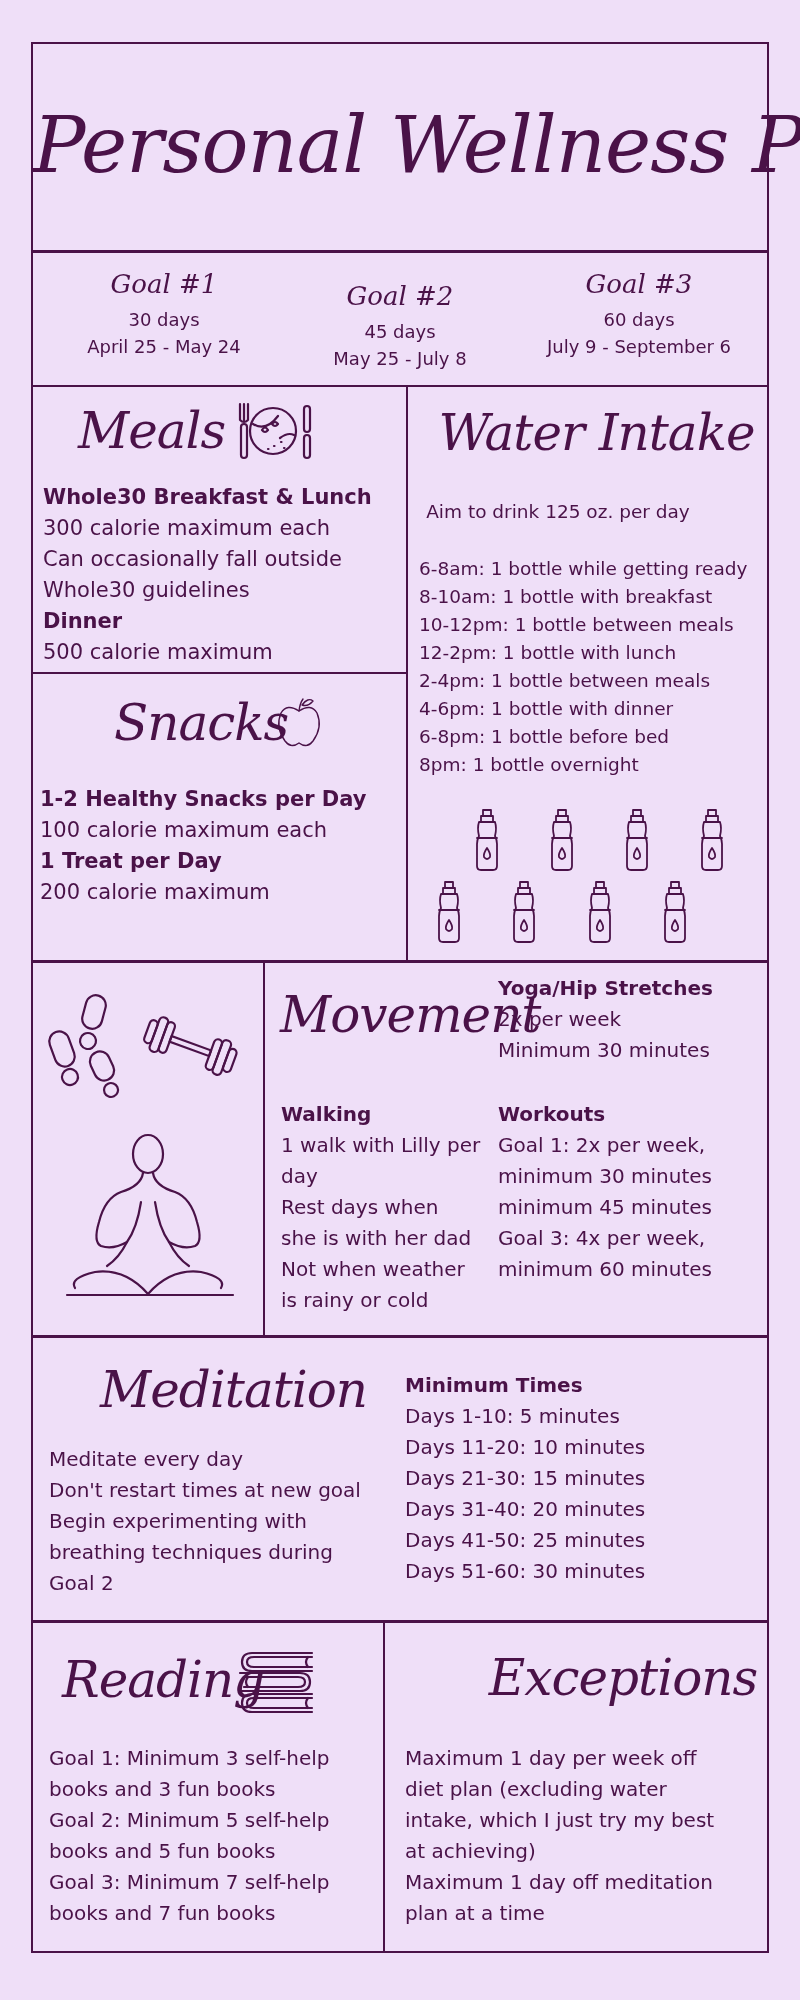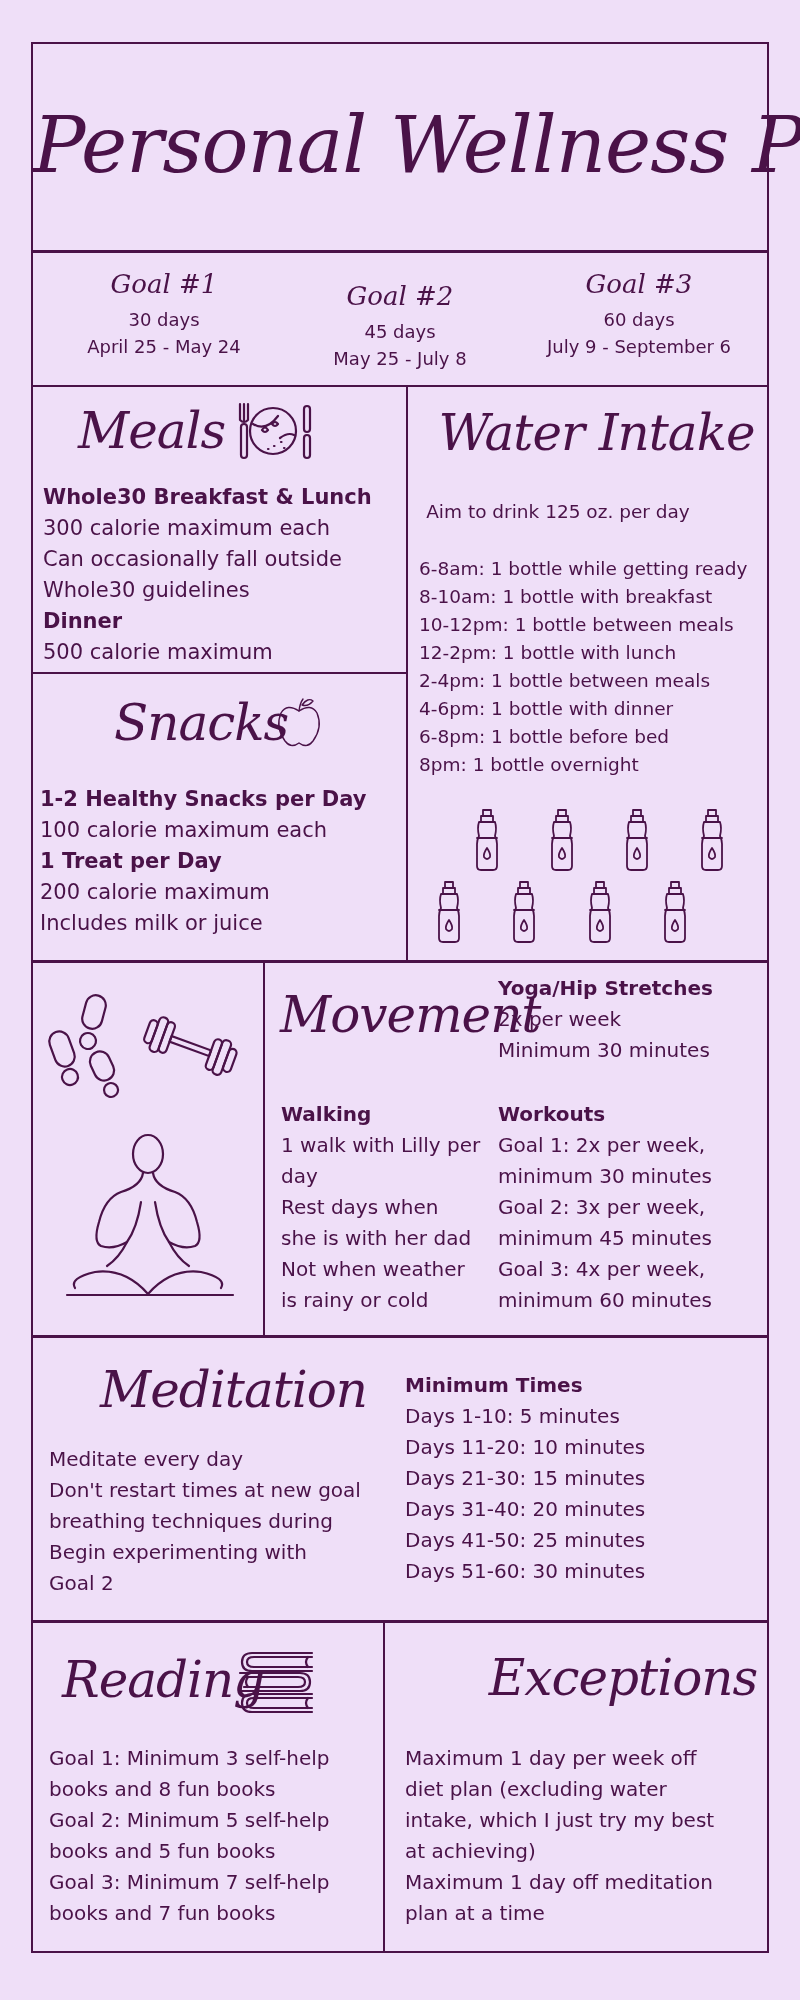--- a/index.html
+++ b/index.html
@@ -82,21 +82,20 @@
 <svg style="left:275px;top:697px;" width="48" height="52" viewBox="0 0 48 52">
   <path d="M24 14 Q12 6 6 16 Q0 30 10 44 Q16 52 24 46 Q32 52 38 44 Q48 30 42 16 Q36 6 24 14 Z" style="stroke-width:1.4"></path>
   <path d="M24 14 Q25 6 28 2" style="stroke-width:1.4"></path>
   <path d="M27 8 Q33 0 38 4 Q33 10 27 8 Z" style="stroke-width:1.4"></path>
 </svg>
 <div class="txt" style="left:40px;top:784px;">
   <div class="b">1-2 Healthy Snacks per Day</div>
   <div>100 calorie maximum each</div>
   <div class="b">1 Treat per Day</div>
   <div>200 calorie maximum</div>
-  <div>Includes milk or juice</div>
 </div>
 
 <div class="script" style="left:408px;top:396px;width:377px;text-align:center;font-size:50px;line-height:75px;">Water Intake</div>
 <div class="txt center" style="left:408px;top:497px;width:300px;font-size:18.5px;line-height:30px;">Aim to drink 125 oz. per day</div>
 <div class="txt water-list" style="left:419px;top:555px;">
   <div>6-8am: 1 bottle while getting ready</div>
   <div>8-10am: 1 bottle with breakfast</div>
   <div>10-12pm: 1 bottle between meals</div>
   <div>12-2pm: 1 bottle with lunch</div>
   <div>2-4pm: 1 bottle between meals</div>
@@ -177,32 +176,31 @@
   <div>day</div>
   <div>Rest days when</div>
   <div>she is with her dad</div>
   <div>Not when weather</div>
   <div>is rainy or cold</div>
 </div>
 <div class="txt narrow" style="left:498px;top:1099px;">
   <div class="b">Workouts</div>
   <div>Goal 1: 2x per week,</div>
   <div>minimum 30 minutes</div>
-  <div>Goal 2: 3x per week,</div>
   <div>minimum 45 minutes</div>
   <div>Goal 3: 4x per week,</div>
   <div>minimum 60 minutes</div>
 </div>
 
 <div class="script" style="left:100px;top:1350px;font-size:50px;line-height:80px;">Meditation</div>
 <div class="txt narrow" style="left:49px;top:1444px;">
   <div>Meditate every day</div>
   <div>Don't restart times at new goal</div>
+  <div>Begin experimenting with</div>
   <div>breathing techniques during</div>
-  <div>Begin experimenting with</div>
   <div>Goal 2</div>
 </div>
 <div class="txt narrow" style="left:405px;top:1370px;">
   <div class="b">Minimum Times</div>
   <div>Days 1-10: 5 minutes</div>
   <div>Days 11-20: 10 minutes</div>
   <div>Days 21-30: 15 minutes</div>
   <div>Days 31-40: 20 minutes</div>
   <div>Days 41-50: 25 minutes</div>
   <div>Days 51-60: 30 minutes</div>
@@ -211,21 +209,21 @@
 <div class="script" style="left:62px;top:1640px;font-size:50px;line-height:80px;">Reading</div>
 <svg style="left:238px;top:1651px;" width="76" height="64" viewBox="0 0 76 64">
   <g style="stroke-width:2">
     <path d="M74 2 H14 Q4 2 4 11 Q4 20 14 20 H74 M74 6 H16 Q9 6 9 11 Q9 16 16 16 H74 M70 6 Q66 11 70 16"></path>
     <path d="M2 22 H62 Q72 22 72 31 Q72 40 62 40 H2 M6 26 H60 Q67 26 67 31 Q67 36 60 36 H6 M10 26 Q6 31 10 36"></path>
     <path d="M74 43 H14 Q4 43 4 52 Q4 61 14 61 H74 M74 47 H16 Q9 47 9 52 Q9 57 16 57 H74 M70 47 Q66 52 70 57"></path>
   </g>
 </svg>
 <div class="txt narrow" style="left:49px;top:1743px;">
   <div>Goal 1: Minimum 3 self-help</div>
-  <div>books and 8 fun books</div>
+  <div>books and 3 fun books</div>
   <div>Goal 2: Minimum 5 self-help</div>
   <div>books and 5 fun books</div>
   <div>Goal 3: Minimum 7 self-help</div>
   <div>books and 7 fun books</div>
 </div>
 
 <div class="script" style="left:385px;top:1638px;width:384px;text-align:center;font-size:50px;line-height:80px;padding-left:46px;">Exceptions</div>
 <div class="txt narrow" style="left:405px;top:1743px;">
   <div>Maximum 1 day per week off</div>
   <div>diet plan (excluding water</div>

